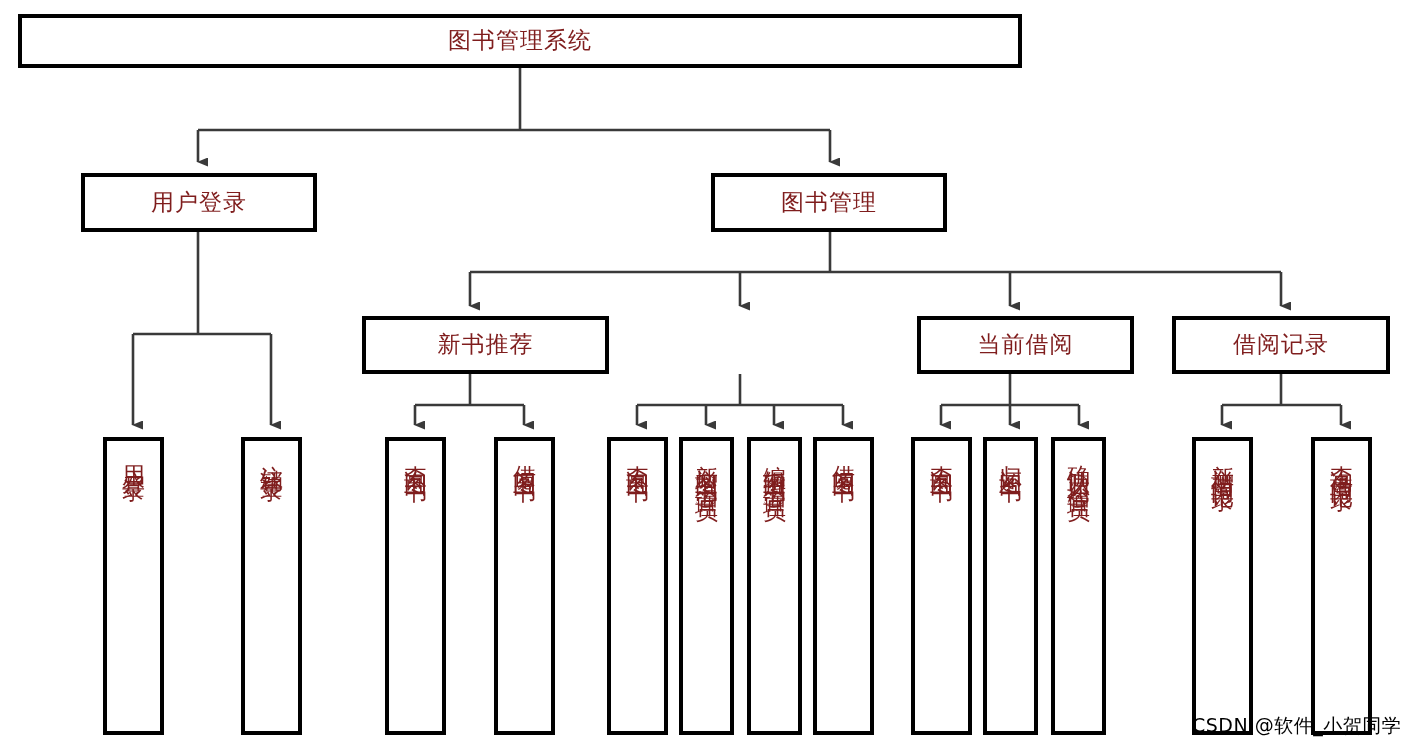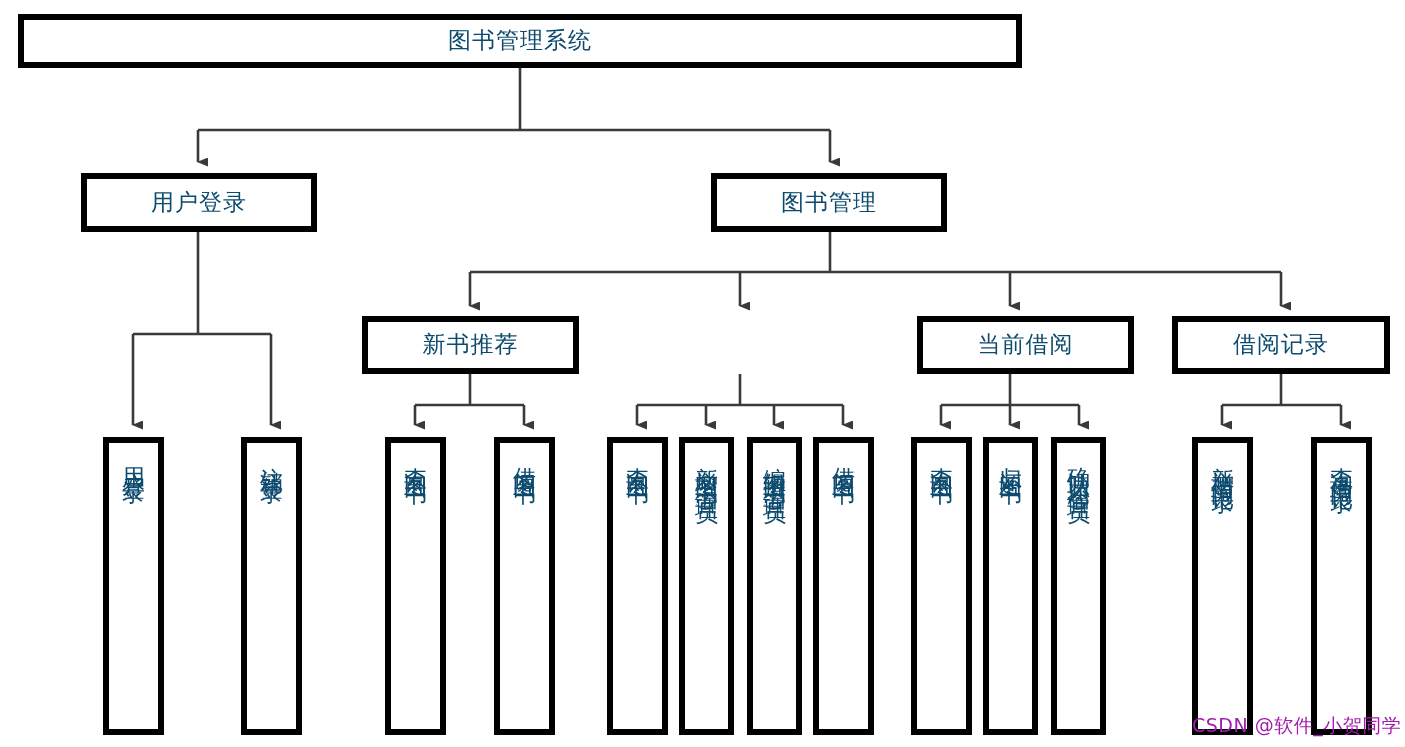--- a/index.html
+++ b/index.html
@@ -23,25 +23,25 @@
     left: 0;
     top: 0;
     width: 1405px;
     height: 747px;
     pointer-events: none;
   }
   .node {
     position: absolute;
     box-sizing: border-box;
     background: #ffffff;
-    border: 6px solid #000000;
+    border: 4px solid #000000;
     display: flex;
     align-items: center;
     justify-content: center;
-    color: #0c4a6e;
+    color: #7f1d1d;
   }
   .node.h {
     
     font-size: 23px;
     line-height: 1.1;
     letter-spacing: 1px;
   }
   .node.root {
     font-size: 23px;
   }
@@ -56,21 +56,21 @@
     writing-mode: vertical-rl;
     text-orientation: upright;
     letter-spacing: 5px;
     line-height: 1;
     white-space: nowrap;
     display: block;
   }
   .watermark {
     position: absolute;
     font-size: 19px;
-    color: #a21caf;
+    color: #000000;
     white-space: nowrap;
     letter-spacing: 0.5px;
   }
 </style>
 </head>
 <body>
 
 <div id="canvas">
 
   <svg id="edges" viewBox="0 0 1405 747" width="1405" height="747">
@@ -127,21 +127,21 @@
     <span>图书管理系统</span>
   </div>
 
   <div class="node h" style="left:81px; top:173px; width:236px; height:59px;">
     <span>用户登录</span>
   </div>
   <div class="node h" style="left:711px; top:173px; width:236px; height:59px;text-align:center;">
     <span>图书管理</span>
   </div>
 
-  <div class="node h" style="left:362px; top:316px; width:217px; height:58px;">
+  <div class="node h" style="left:362px; top:316px; width:247px; height:58px;">
     <span>新书推荐</span>
   </div>
   <div class="node h" style="left:901px; top:316px; width:217px; height:58px;margin-left:16px;">
     <span>当前借阅</span>
   </div>
   <div class="node h" style="left:1172px; top:316px; width:218px; height:58px;font-family:Liberation Serif, serif;">
     <span>借阅记录</span>
   </div>
 
   <div class="node v" style="left:103px; top:437px; width:61px; height:298px;">

